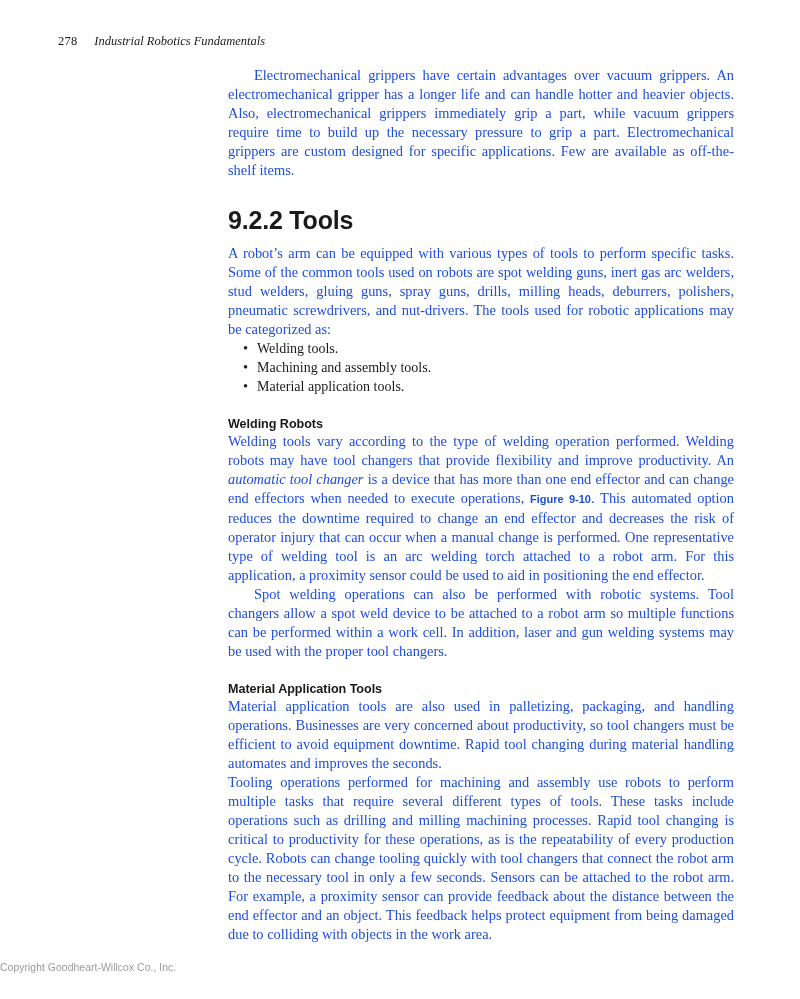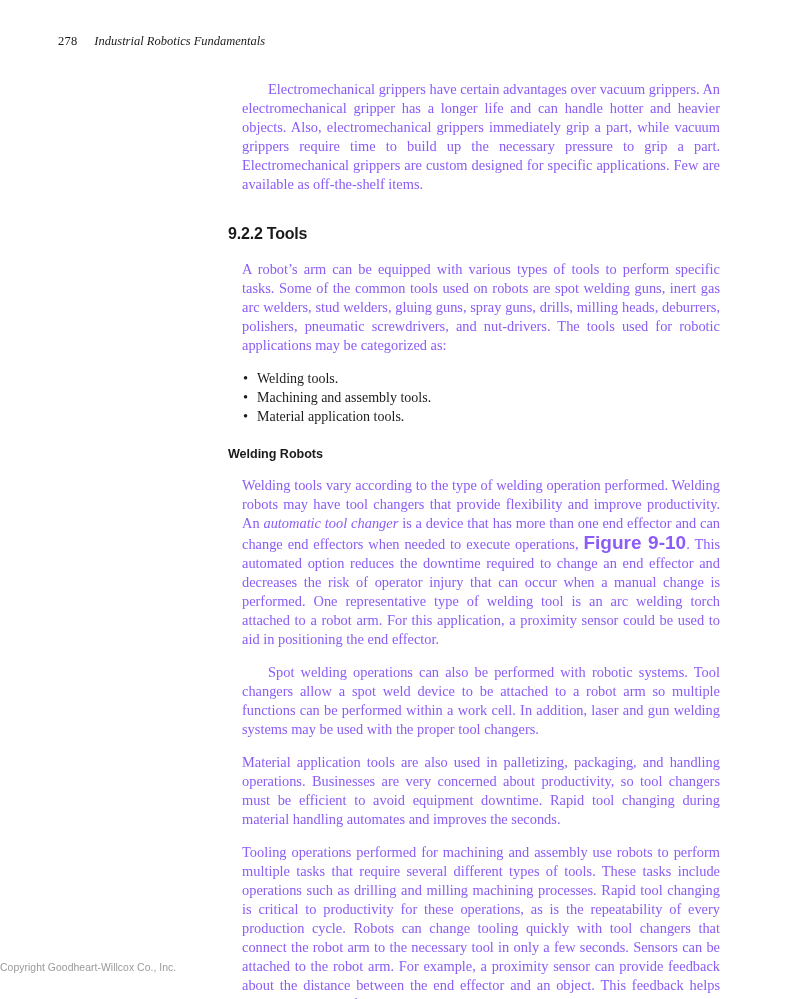--- a/index.html
+++ b/index.html
@@ -36,52 +36,52 @@
 
   
   .column {
     position: absolute;
     left: 228px;
     top: 66px;
     width: 506px;
   }
 
   p.body {
-    margin: 14px;
+    margin: 0;
     font-family: "Liberation Serif", "DejaVu Serif", serif;
     font-size: 14.4px;
     line-height: 19.0px;
-    color: #8b5cf6;
+    color: #1d4ed8;
     text-align: justify;
     text-justify: inter-word;
     hyphens: none;
   }
   p.body.indent {
     text-indent: 26px;
   }
   p.body + p.body {
     margin-top: 0;
   }
 
   .term {
     font-weight: normal;
     font-style: italic;
   }
   .figref {
     font-family: "Liberation Sans", "DejaVu Sans", sans-serif;
     font-weight: bold;
-    font-size: 19px;
+    font-size: 11px;
   }
 
   
   h2.section-heading {
     margin: 28px 0 12px 0;
     font-family: "Liberation Sans", "DejaVu Sans", sans-serif;
     font-weight: bold;
-    font-size: 16px;
+    font-size: 25px;
     line-height: 24px;
     color: #1a1a1a;
     letter-spacing: -0.2px;
   }
   h3.sub-heading {
     margin: 20px 0 0 0;
     font-family: "Liberation Sans", "DejaVu Sans", sans-serif;
     font-weight: bold;
     font-size: 12.6px;
     line-height: 16px;
@@ -150,20 +150,21 @@
       <li>Machining and assembly tools.</li>
       <li>Material application tools.</li>
     </ul>
 
     <h3 class="sub-heading">Welding Robots</h3>
 
     <p class="body"><span>Welding tools vary according to the type of welding operation performed. Welding robots may have tool changers that provide flexibility and improve productivity. An </span><span class="term">automatic tool changer</span><span> is a device that has more than one end effector and can change end effectors when needed to execute operations, </span><span class="figref">Figure 9-10</span><span>. This automated option reduces the downtime required to change an end effector and decreases the risk of operator injury that can occur when a manual change is performed. One representative type of welding tool is an arc welding torch attached to a robot arm. For this application, a proximity sensor could be used to aid in positioning the end effector.</span></p>
 
     <p class="body indent">Spot welding operations can also be performed with robotic systems. Tool changers allow a spot weld device to be attached to a robot arm so multiple functions can be performed within a work cell. In addition, laser and gun welding systems may be used with the proper tool changers.</p>
 
+    <h3 class="sub-heading">Material Application Tools</h3>
 
     <p class="body">Material application tools are also used in palletizing, packaging, and handling operations. Businesses are very concerned about productivity, so tool changers must be efficient to avoid equipment downtime. Rapid tool changing during material handling automates and improves the seconds.</p>
 
 
     <p class="body">Tooling operations performed for machining and assembly use robots to perform multiple tasks that require several different types of tools. These tasks include operations such as drilling and milling machining processes. Rapid tool changing is critical to productivity for these operations, as is the repeatability of every production cycle. Robots can change tooling quickly with tool changers that connect the robot arm to the necessary tool in only a few seconds.  Sensors can be attached to the robot arm. For example, a proximity sensor can provide feedback about the distance between the end effector and an object. This feedback helps protect equipment from being damaged due to colliding with objects in the work area.</p>
 
   </div>
 
   <div class="copyright">Copyright Goodheart-Willcox Co., Inc.</div>
 

